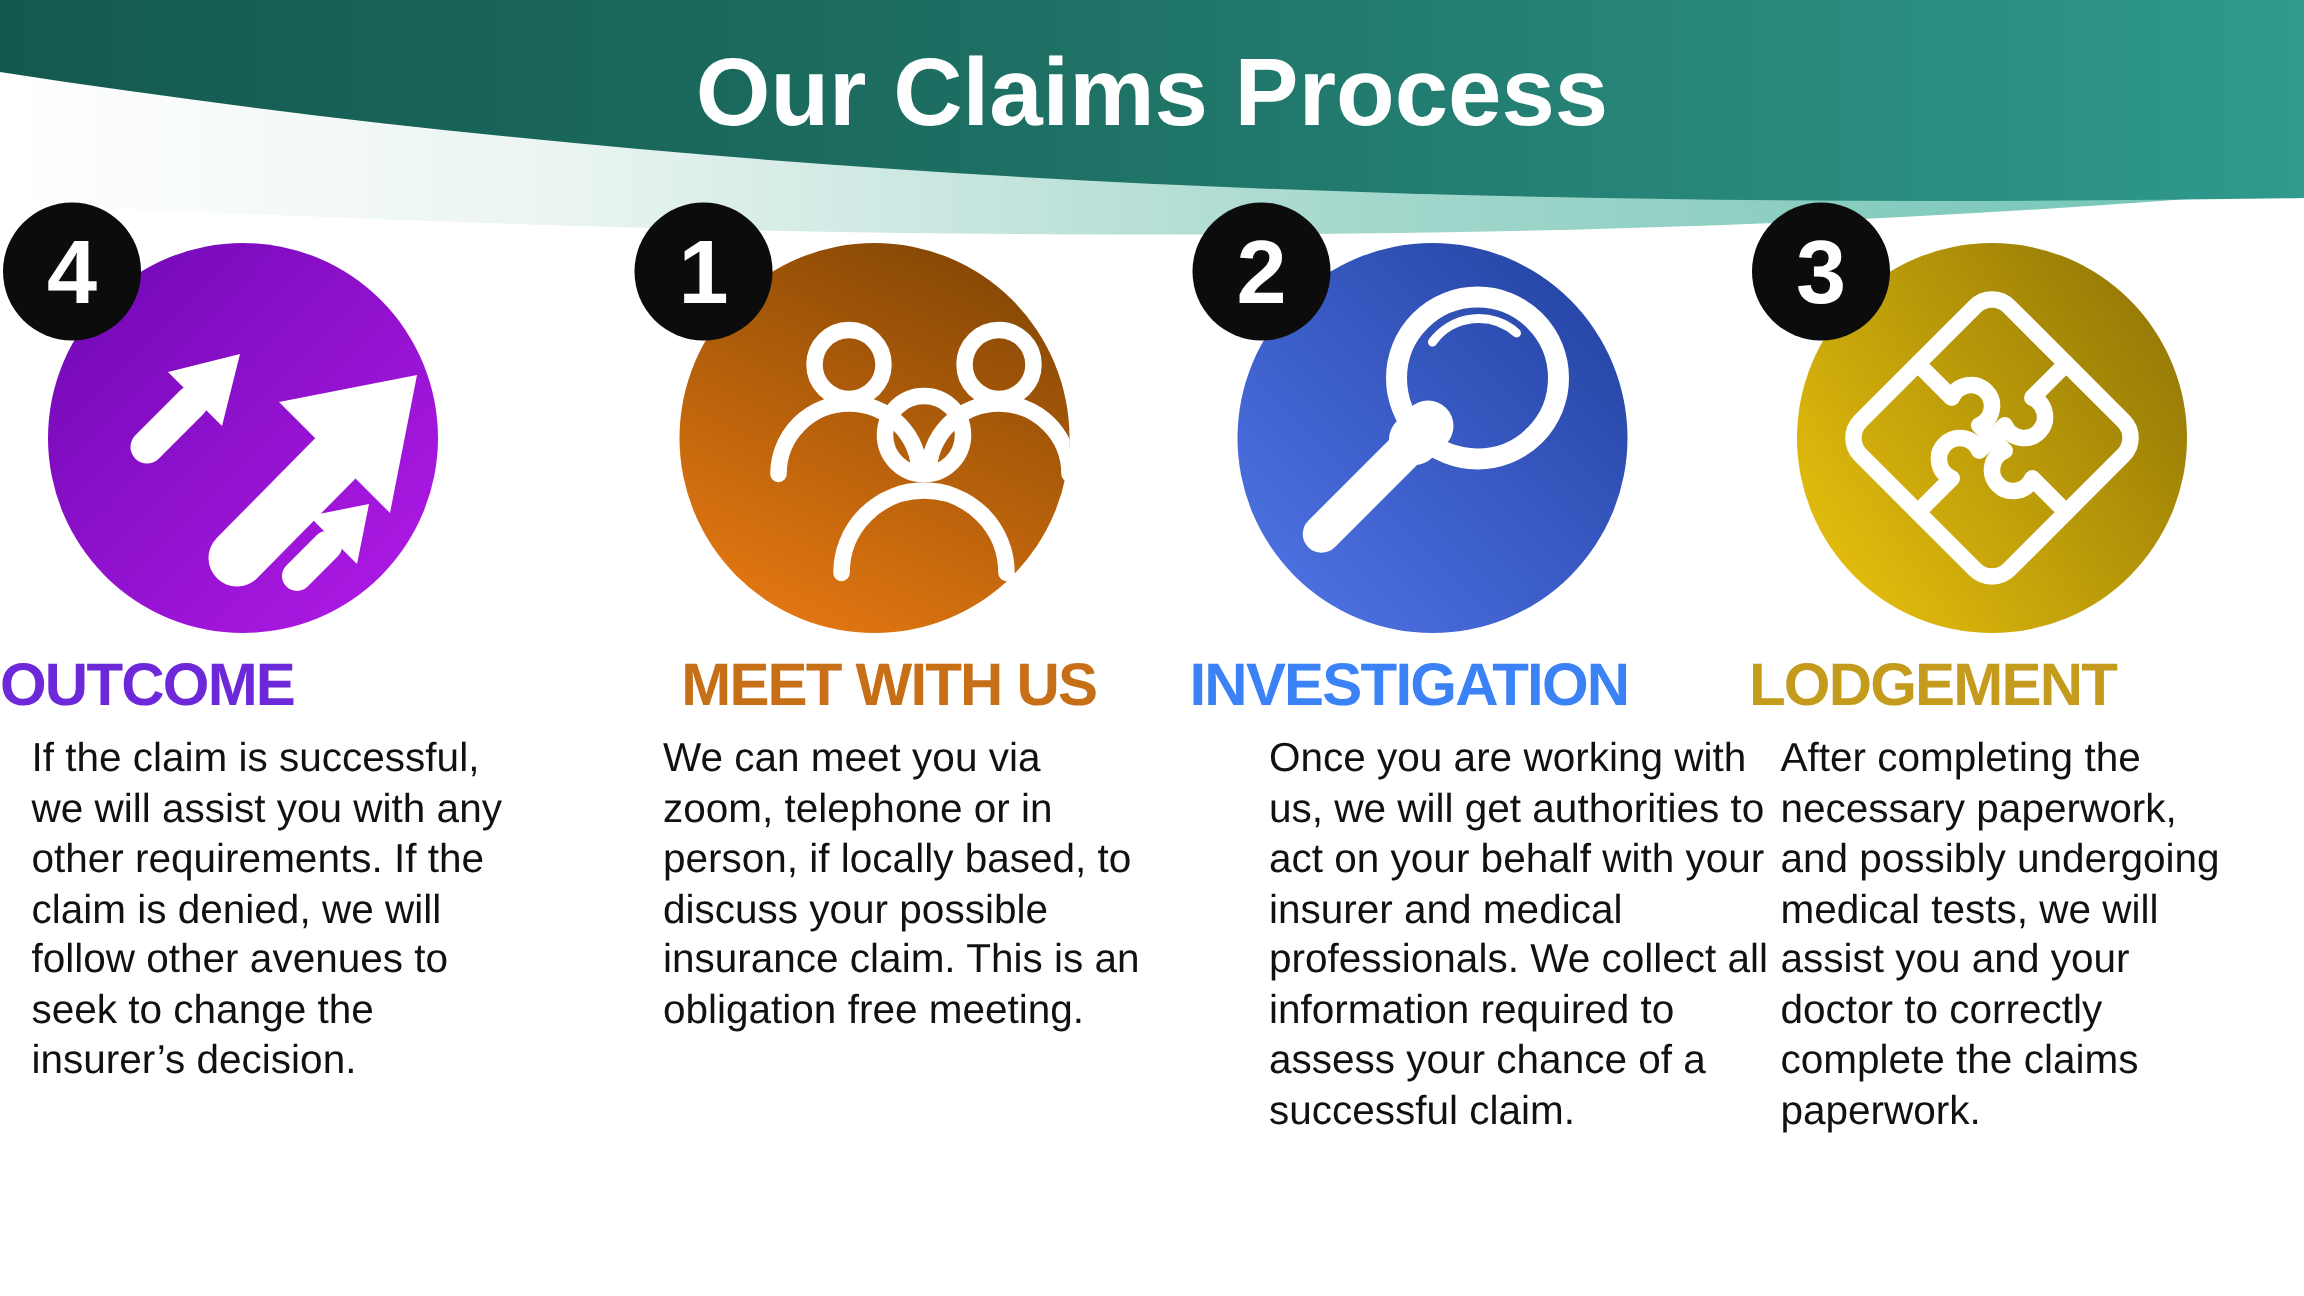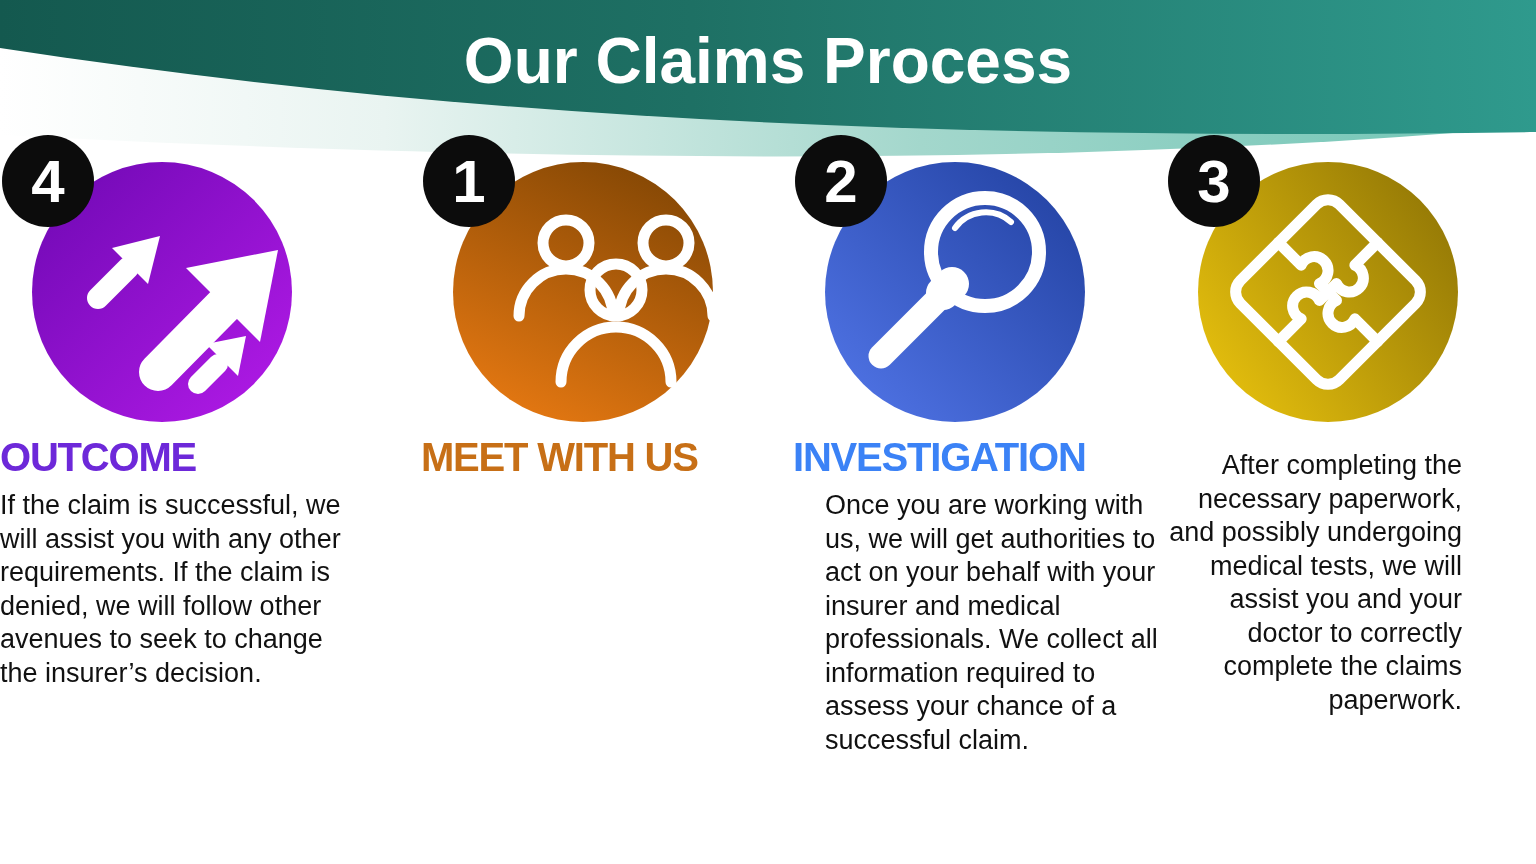--- a/index.html
+++ b/index.html
@@ -27,29 +27,30 @@
     font-size:60px;font-weight:800;font-family:"Liberation Sans",sans-serif;
   }
   .step-text{position:absolute;left:0;top:437px;}
   .step-title{
     margin:0;font-size:40px;font-weight:800;letter-spacing:-1.2px;line-height:1.0;
     font-family:"Liberation Sans",sans-serif;white-space:nowrap;
   }
   .step-desc{
     margin:12px 0 0 0;font-size:27px;line-height:33.5px;color:#111111;
     font-family:"Liberation Sans",sans-serif;
+    padding-left:21px;
   }
   .step:nth-of-type(1){left:48px;}
   .step:nth-of-type(2){left:421px;}
   .step:nth-of-type(3){left:793px;}
   .step:nth-of-type(4){left:1166px;}
   .step:nth-of-type(1) .step-desc{width:328px;}
   .step:nth-of-type(2) .step-desc{width:322px;}
   .step:nth-of-type(3) .step-desc{width:340px;margin-left:32px;}
-  .step:nth-of-type(4) .step-desc{width:296px;text-align:right;}
+  .step:nth-of-type(4) .step-desc{width:296px;}
 </style>
 </head>
 <body>
 
 <div class="stage">
 
   <svg class="header-svg" width="1536" height="230" viewBox="0 0 1536 230">
     <defs>
       <linearGradient id="lightband" x1="0" y1="0" x2="1" y2="0">
         <stop offset="0" stop-color="#ffffff"></stop>
@@ -79,20 +80,21 @@
         <path d="M 166 154 A 47 47 0 0 1 260 154" transform="translate(-47 0) scale(1 1) translate(47 0)"></path>
         <circle cx="163" cy="128" r="26"></circle>
         <path d="M 108 220 A 55 55 0 0 1 218 220"></path>
       </g>
     </svg>
     <div class="step-badge">
         <span>1</span>
       </div>
     <div class="step-text">
       <h2 class="step-title" style="color: rgb(199, 111, 22); text-align: center;">MEET WITH US</h2>
+      <p class="step-desc">We can meet you via zoom, telephone or in person, if locally based, to discuss your possible insurance claim. This is an obligation free meeting.</p>
     </div>
   </div>
 
   <div class="step">
     <div class="step-circle" style="background: linear-gradient(225deg, rgb(32, 63, 158) 0%, rgb(83, 119, 234) 100%);"></div>
     <svg class="step-icon-svg" width="260" height="260" viewBox="0 0 260 260">
       <g fill="none" stroke="#ffffff" stroke-linecap="round">
         <circle cx="160" cy="90" r="54" stroke-width="14"></circle>
         <path d="M 130 66 A 38 38 0 0 1 186 60" stroke-width="6"></path>
         <path d="M 122 128 L 56 194" stroke-width="25"></path>
@@ -114,20 +116,21 @@
       <g transform="translate(130 130) rotate(45)" fill="none" stroke="#ffffff" stroke-width="11" stroke-linejoin="round" stroke-linecap="round">
         <rect x="-70" y="-70" width="140" height="140" rx="16"></rect>
         <path d="M -70 0 H -38 A 14 14 0 1 1 -12 0 H 12 A 14 14 0 1 0 38 0 H 70"></path>
         <path d="M 0 -70 V -38 A 14 14 0 1 1 0 -12 V 12 A 14 14 0 1 0 0 38 V 70"></path>
       </g>
     </svg>
     <div class="step-badge">
         <span>3</span>
       </div>
     <div class="step-text">
+      <h2 class="step-title" style="color: rgb(196, 155, 28);">LODGEMENT</h2>
       <p class="step-desc">After completing the necessary paperwork, and possibly undergoing  medical tests, we will assist you and your doctor to correctly complete the claims paperwork.</p>
     </div>
   </div>
 
   <div class="step">
     <div class="step-circle" style="background: linear-gradient(135deg, rgb(109, 8, 178) 0%, rgb(180, 27, 233) 100%);"></div>
     <svg class="step-icon-svg" width="260" height="260" viewBox="0 0 260 260">
       <g fill="#ffffff" stroke="none">
         <path d="M 126 210 L 202 133" stroke="#ffffff" stroke-width="38" stroke-linecap="round"></path>
         <polygon points="246,88 228,180 154,106"></polygon>

